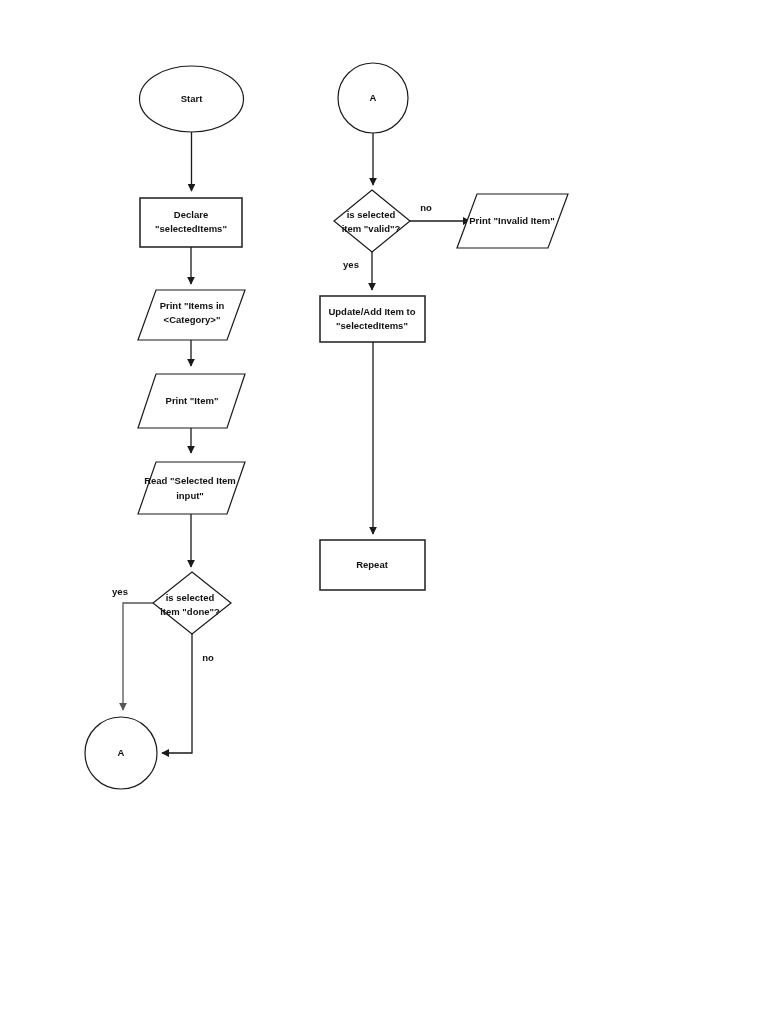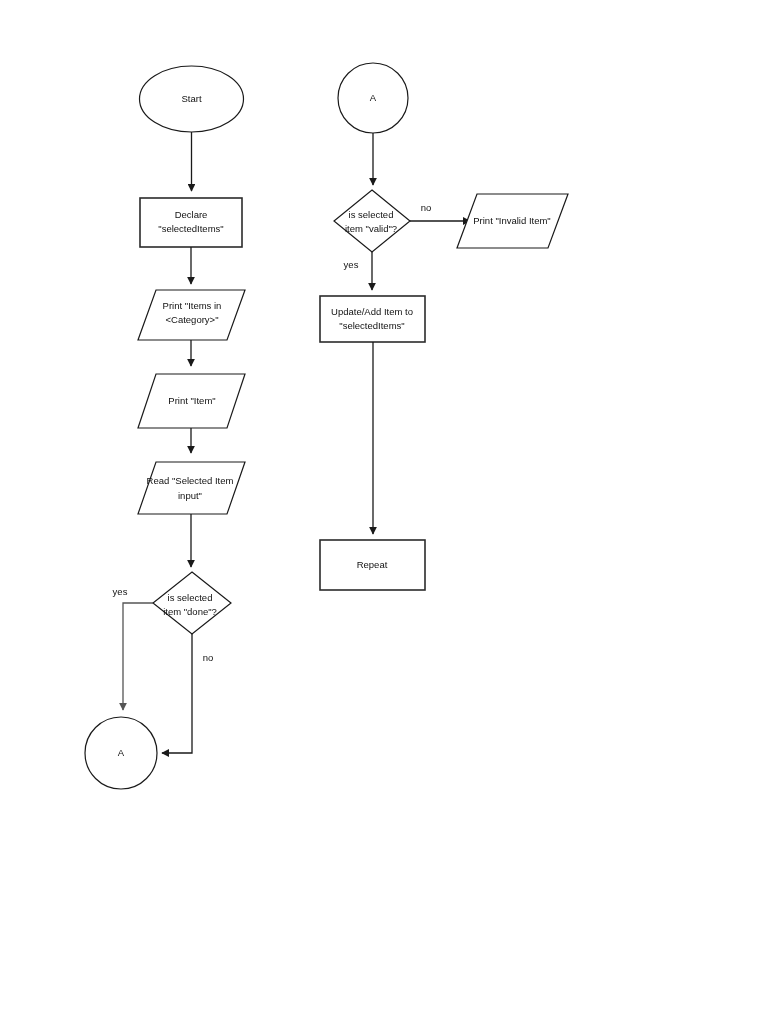--- a/index.html
+++ b/index.html
@@ -11,20 +11,21 @@
     width: 768px;
     height: 1024px;
     font-family: "Liberation Sans", sans-serif;
     overflow: hidden;
   }
   #canvas-wrap {
     position: relative;
     width: 768px;
     height: 1024px;
     background: #ffffff;
+    font-weight: bold;
   }
   svg#flow {
     display: block;
     width: 768px;
     height: 1024px;
   }
   .shape {
     fill: #ffffff;
     stroke: #1a1a1a;
     stroke-width: 1.2;

